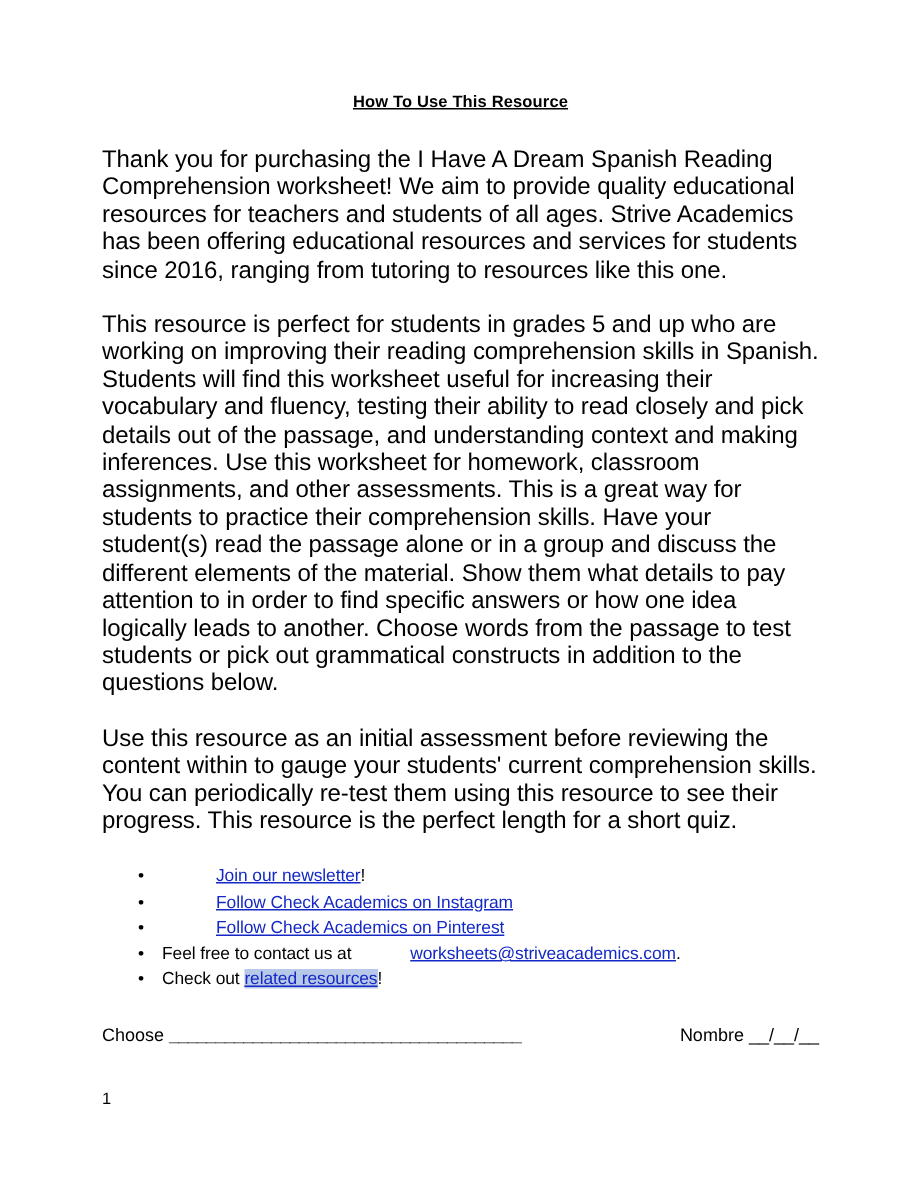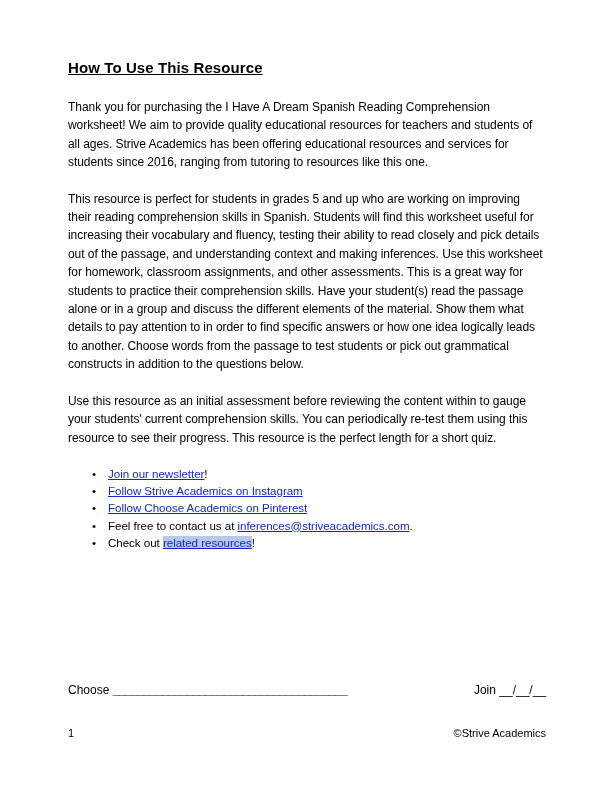--- a/index.html
+++ b/index.html
@@ -27,31 +27,31 @@
   }
 
   .content {
     position: absolute;
     left: 68px;
     top: 60px;
     width: 478px;
   }
 
   .doc-title {
-    text-align: left;
-    font-size: 15px;
+    text-align: center;
+    font-size: 11px;
     font-weight: bold;
     text-decoration: underline;
     letter-spacing: 0.1px;
     line-height: 16px;
     margin: 0 0 0 0;
   }
 
   .para {
-    font-size: 12px;
+    font-size: 16px;
     line-height: 18.4px;
     text-align: left;
     margin: 0;
     letter-spacing: -0.05px;
   }
 
   .gap-title { height: 22px; }
   .gap-para  { height: 18px; }
 
   ul.link-list {
@@ -70,20 +70,21 @@
     position: absolute;
     left: 24px;
     top: 0;
     font-size: 11.6px;
     line-height: 17.2px;
   }
 
   a.link, .link {
     color: #1429c4;
     text-decoration: underline;
+    margin-left: 36px;
   }
   .link-highlight {
     color: #1429c4;
     text-decoration: underline;
     background: #b8c8e8;
     margin-top: 23px;
   }
 
   .name-row {
     position: absolute;
@@ -145,47 +146,46 @@
 
     <ul class="link-list">
 
       <li>
         <span class="bullet">•</span>
         <span></span><a class="link" href="#">Join our newsletter</a><span>!</span>
       </li>
 
       <li>
         <span class="bullet">•</span>
-        <span></span><a class="link" href="#">Follow Strive Academics on Instagram</a><span></span>
+        <span></span><a class="link" href="#">Follow Check Academics on Instagram</a><span></span>
       </li>
 
       <li>
         <span class="bullet">•</span>
-        <span></span><a class="link" href="#">Follow Choose Academics on Pinterest</a><span></span>
+        <span></span><a class="link" href="#">Follow Check Academics on Pinterest</a><span></span>
       </li>
 
       <li>
         <span class="bullet">•</span>
-        <span>Feel free to contact us at </span><a class="link" href="#">inferences@striveacademics.com</a><span>.</span>
+        <span>Feel free to contact us at </span><a class="link" href="#">worksheets@striveacademics.com</a><span>.</span>
       </li>
 
       <li>
         <span class="bullet">•</span>
         <span>Check out </span><a class="link-highlight" href="#">related resources</a><span>!</span>
       </li>
 
     </ul>
 
   </div>
 
   <div class="name-row">
-    <span class="fecha-block"><span>Join</span> <span>__/__/__</span></span>
+    <span class="fecha-block"><span>Nombre</span> <span>__/__/__</span></span>
     <span class="nombre-label">Choose</span>
     <span class="nombre-rule">______________________________________</span>
   </div>
 
   <div class="footer">
     <span class="pageno">1</span>
-    <div class="credit">©Strive Academics</div>
     <div class="clear"></div>
   </div>
 
 </div>
 
 </body></html>

